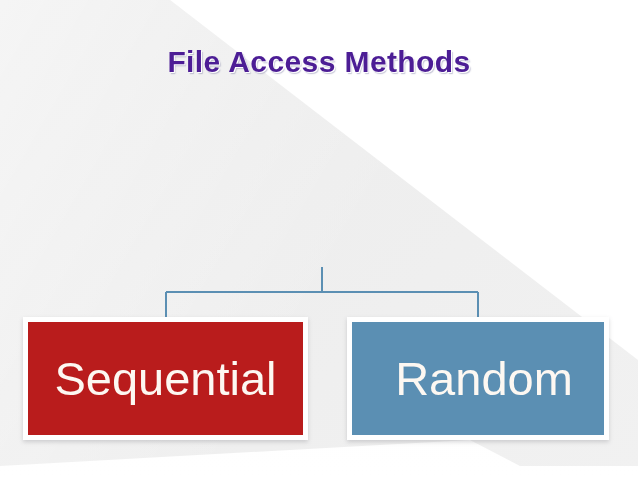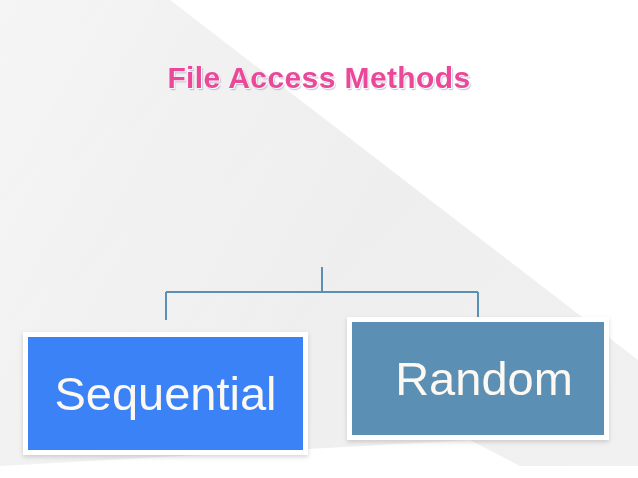--- a/index.html
+++ b/index.html
@@ -59,26 +59,25 @@
   
   #title {
     position: absolute;
     left: 0;
     top: 45px;
     width: 638px;
     text-align: center;
     font-size: 30px;
     font-weight: bold;
     letter-spacing: 0.4px;
-    color: #ec4899;
+    color: #4c1d95;
     text-shadow:
       1px 1px 0 #ffffff,
       1.6px 1.6px 1.2px rgba(120,120,160,0.45);
     white-space: nowrap;
-    margin-top: 16px;
   }
 
   
   #connectors {
     position: absolute;
     left: 0; top: 0;
     width: 638px; height: 478px;
   }
 
   
@@ -102,24 +101,24 @@
     left: 177px;
     top: 135px;
     width: 291px;
     height: 132px;
     background: #c0602a;
   }
   #node-root .node-label { font-size: 45px; }
 
   #node-left {
     left: 23px;
-    top: 332px;
+    top: 317px;
     width: 285px;
     height: 123px;
-    background: #3b82f6;
+    background: #b91c1c;
   }
   #node-left .node-label { font-size: 47px; }
 
   #node-right {
     left: 347px;
     top: 317px;
     width: 262px;
     height: 123px;
     background: #5b8fb3;
     padding-left: 12px;

